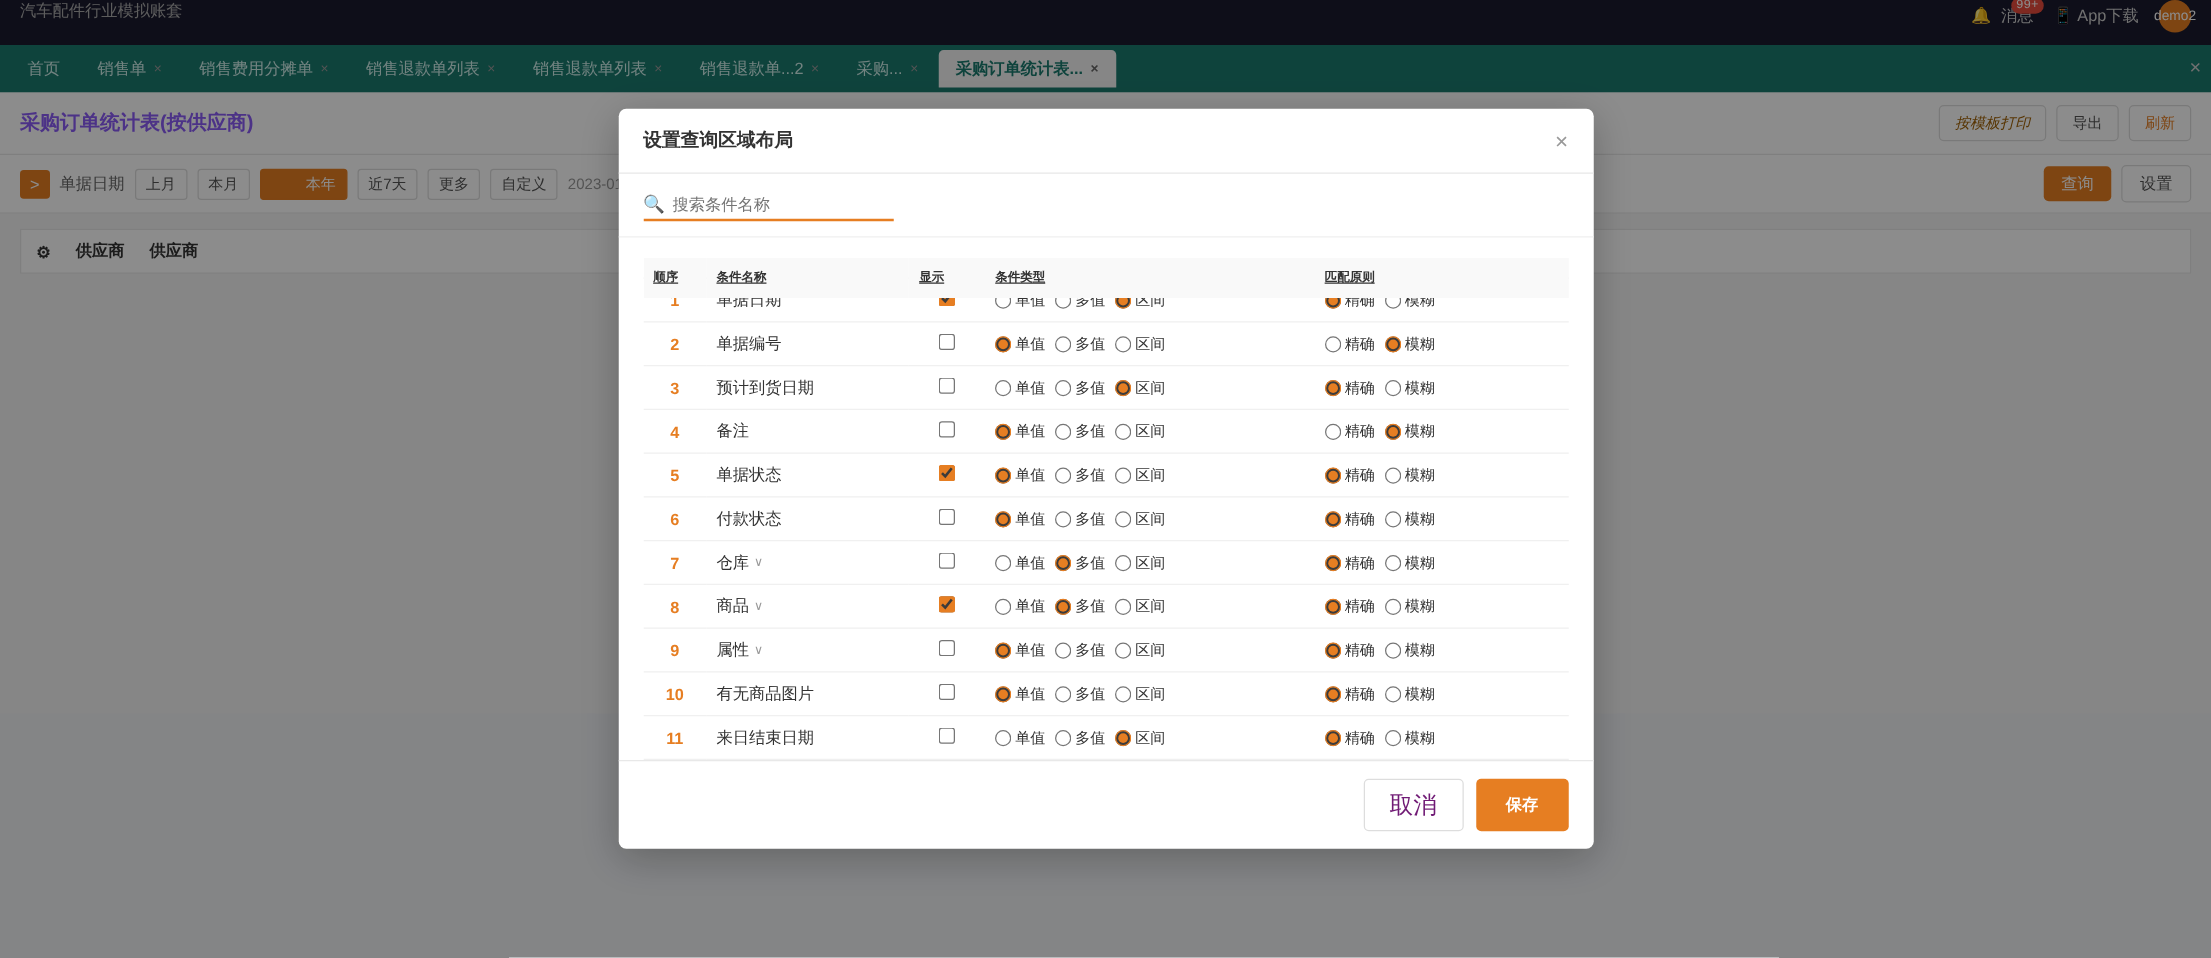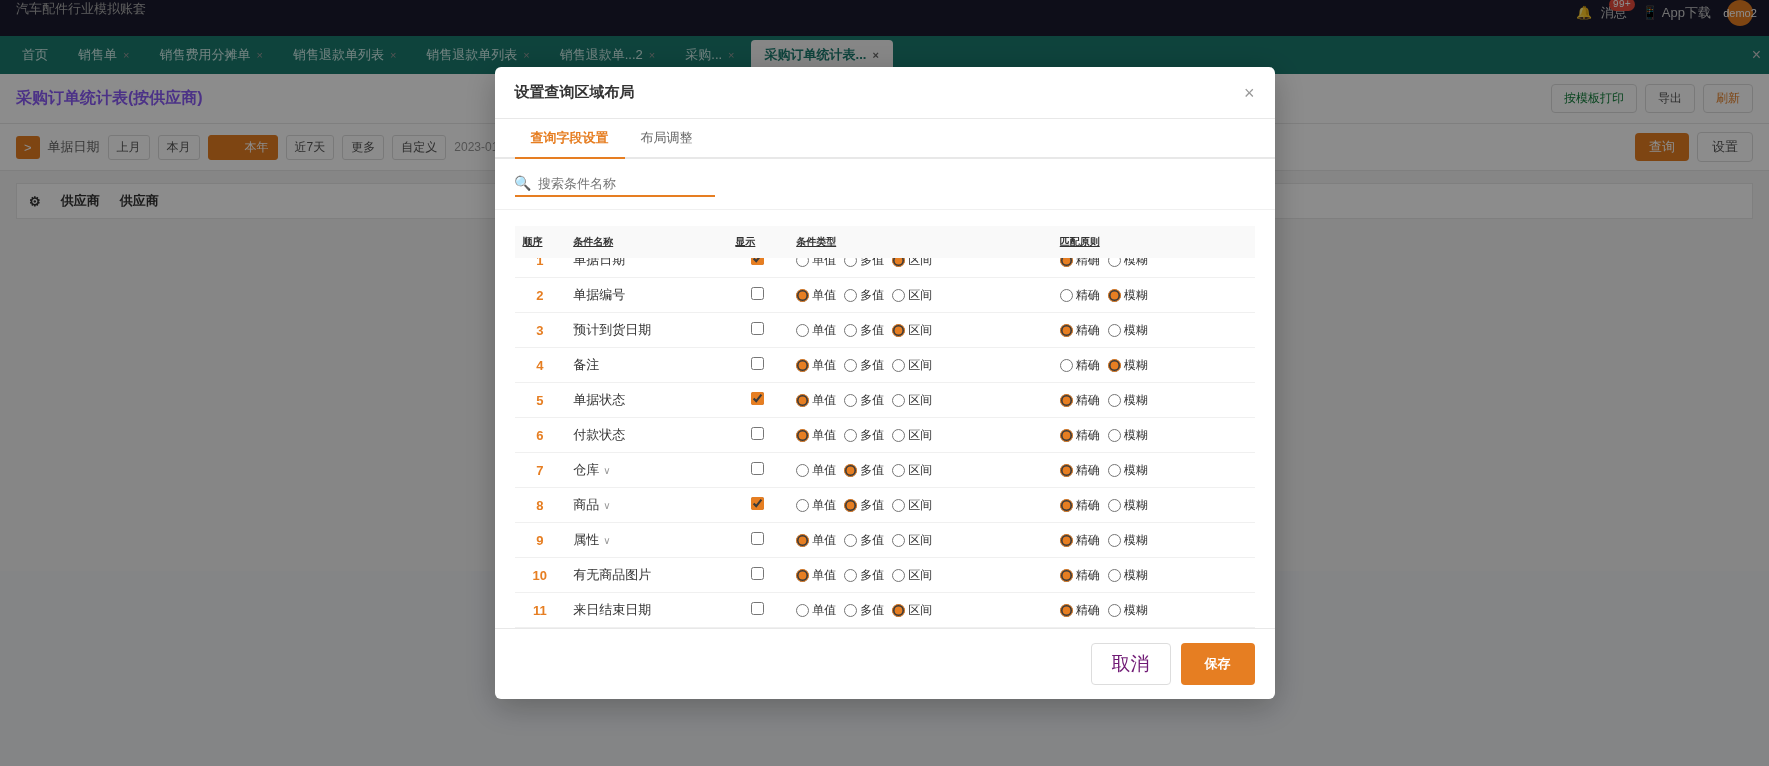--- a/index.html
+++ b/index.html
@@ -230,21 +230,21 @@
       background: #e67e22;
       color: white;
       border: none;
       border-radius: 4px;
       cursor: pointer;
       font-size: 13px;
       font-weight: bold;
     }
 
     
-    .btn-print { border: 1px solid #ddd; background: white; padding: 5px 12px; border-radius: 4px; cursor: pointer; font-size: 12px; color: #15803d; display: flex; align-items: center; gap: 4px; }
+    .btn-print { border: 1px solid #ddd; background: white; padding: 5px 12px; border-radius: 4px; cursor: pointer; font-size: 12px; color: #a16207; display: flex; align-items: center; gap: 4px; font-style: italic; }
     .btn-export { border: 1px solid #ddd; background: white; padding: 5px 12px; border-radius: 4px; cursor: pointer; font-size: 12px; color: #555; display: flex; align-items: center; gap: 4px; }
     .btn-refresh { border: 1px solid #ddd; background: white; padding: 5px 12px; border-radius: 4px; cursor: pointer; font-size: 12px; color: #e67e22; display: flex; align-items: center; gap: 4px; }
     .btn-query { background: #e67e22; color: white; border: none; padding: 5px 14px; border-radius: 4px; cursor: pointer; font-size: 13px; }
     .btn-settings { border: 1px solid #ddd; background: white; padding: 5px 14px; border-radius: 4px; cursor: pointer; font-size: 13px; color: #555; }
 
     .name-with-arrow { display: flex; align-items: center; gap: 4px; }
     .arrow-down { font-size: 10px; color: #999; }
   </style>
 </head>
 <body>
@@ -334,24 +334,20 @@
 </div>
 
 <div class="overlay">
   <div class="dialog">
 
     <div class="dialog-header">
       <span class="dialog-title">设置查询区域布局</span>
       <button class="dialog-close">×</button>
     </div>
 
-    <div class="dialog-tabs">
-      <div class="dialog-tab active">查询字段设置</div>
-      <div class="dialog-tab">布局调整</div>
-    </div>
 
     <div class="dialog-search">
       <div class="search-box">
         <span class="search-icon">🔍</span>
         <input type="text" placeholder="搜索条件名称" style="">
       </div>
     </div>
 
     <div class="dialog-table-container">
       <table class="dialog-table">

